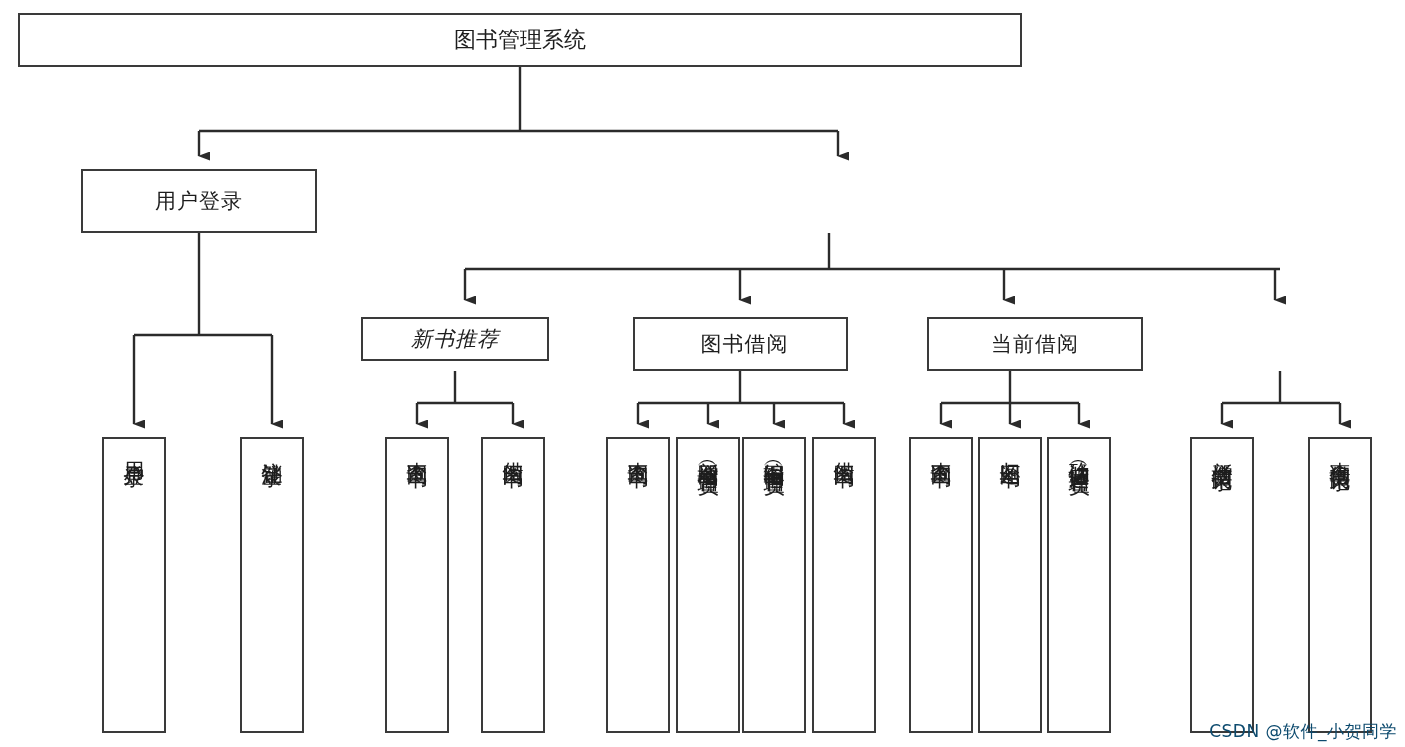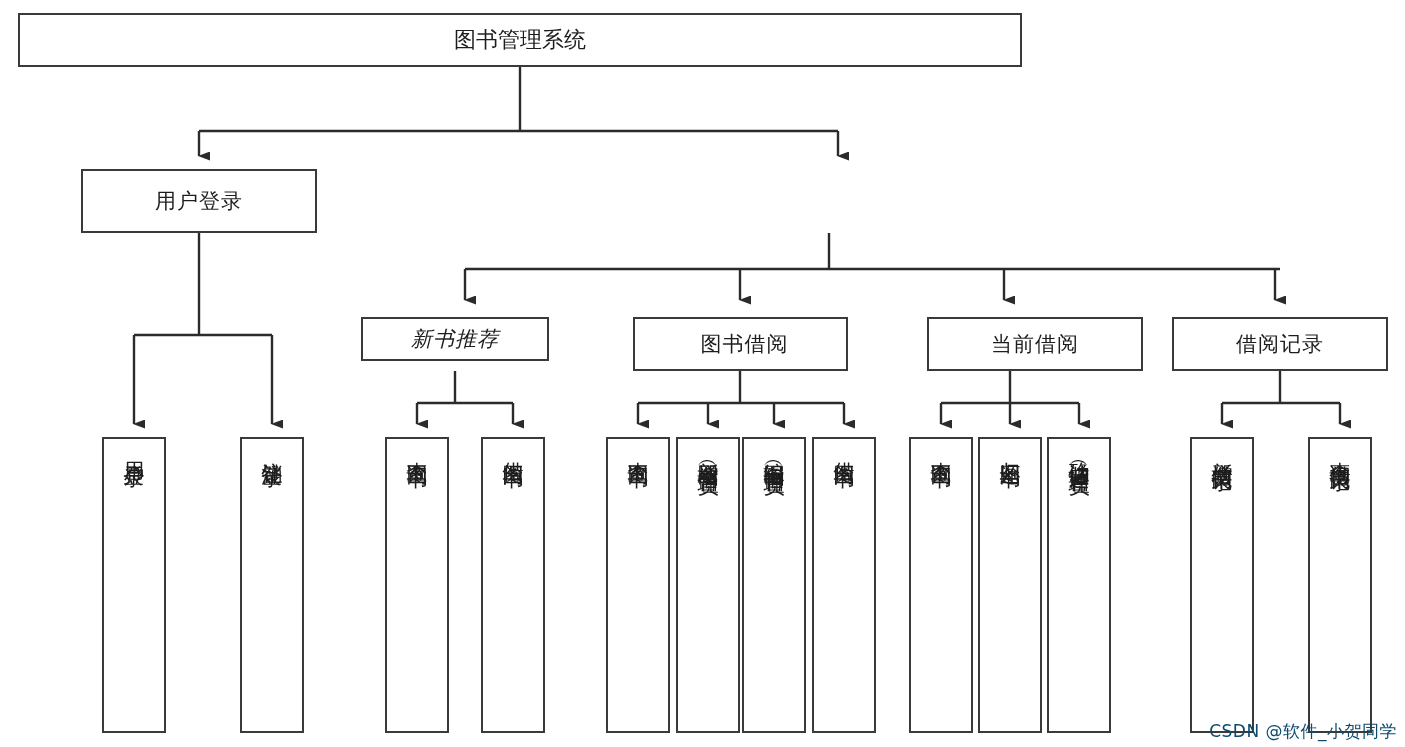--- a/index.html
+++ b/index.html
@@ -131,23 +131,20 @@
 
   <div class="node horiz" style="left:361px; top:317px; width:188px; height:44px;font-style:italic;">
     <span>新书推荐</span>
   </div>
   <div class="node horiz" style="left:633px; top:317px; width:215px; height:54px;padding-left:8px;">
     <span>图书借阅</span>
   </div>
   <div class="node horiz" style="left:902px; top:317px; width:216px; height:54px;margin-left:25px;">
     <span>当前借阅</span>
   </div>
-  <div class="node horiz" style="left:1172px; top:317px; width:216px; height:54px;">
-    <span>借阅记录</span>
-  </div>
 
   <div class="node vert" style="left:102px; top:437px; width:64px; height:296px;">
     <span class="vlabel">用户登录</span>
   </div>
   <div class="node vert" style="left:240px; top:437px; width:64px; height:296px;">
     <span class="vlabel">注销登录</span>
   </div>
 
   <div class="node vert" style="left:385px; top:437px; width:64px; height:296px;">
     <span class="vlabel">查询图书</span>

